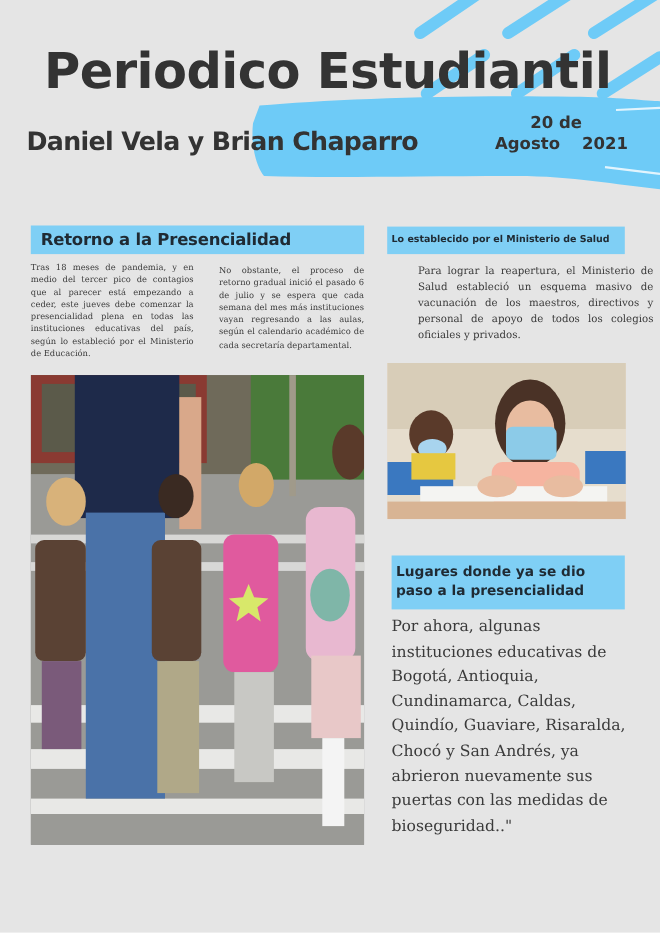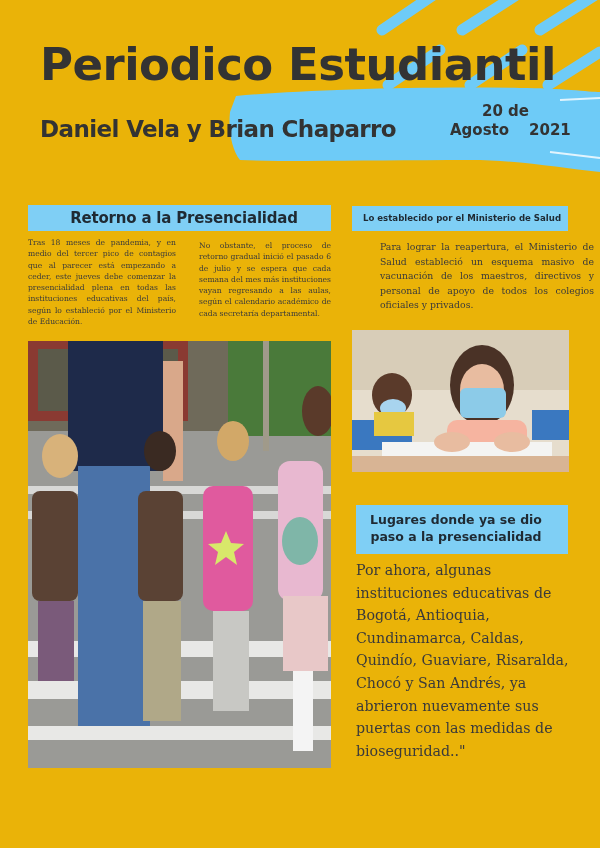--- a/index.html
+++ b/index.html
@@ -1,48 +1,48 @@
 <!DOCTYPE html>
 <html><head>
   <meta charset="utf-8">
   <style>
     * { box-sizing: border-box; margin: 0; padding: 0; }
     html, body { width: 600px; height: 848px; background: #ffffff; overflow: hidden; }
     body { position: relative; font-family: "DejaVu Sans", sans-serif; color: #2e2e2e; }
 
-    .page { position: relative; width: 600px; height: 848px; background: #eab308; }
+    .page { position: relative; width: 600px; height: 848px; background: #e5e5e5; }
 
     
     .deco { position: absolute; left: 0; top: 0; width: 600px; height: 180px; pointer-events: none; }
 
     .title {
       position: absolute; left: 40px; top: 38px;
       font-family: "DejaVu Sans", sans-serif; font-weight: bold;
       font-size: 45px; letter-spacing: -0.5px; color: #333333;
       white-space: nowrap;
     }
     .authors {
-      position: absolute; left: 40px; top: 116px;
+      position: absolute; left: 24px; top: 116px;
       font-family: "DejaVu Sans", sans-serif; font-weight: bold;
       font-size: 23px; letter-spacing: -0.6px; color: #333333;
       white-space: nowrap;
     }
     .date {
       position: absolute; left: 450px; top: 102px;
       font-family: "DejaVu Sans", sans-serif; font-weight: bold;
       font-size: 15px; line-height: 19px; color: #333333;
       white-space: nowrap;
     }
     .date .d1 { display: block; padding-left: 2px; margin-left: 30px; }
     .date .d2 { display: block; }
     .date .yr { margin-left: 20px; }
 
     .head-box {
       position: absolute; background: #7fcff5;
-      font-family: "DejaVu Sans", sans-serif; font-weight: bold; color: #1f2a33; text-align: center;
+      font-family: "DejaVu Sans", sans-serif; font-weight: bold; color: #1f2a33;
     }
     .h-retorno { left: 28px; top: 205px; width: 303px; height: 26px; font-size: 15px; line-height: 26px; padding-left: 9px; letter-spacing: -0.2px; }
     .h-ministerio { left: 352px; top: 206px; width: 216px; height: 25px; font-size: 8.6px; line-height: 25px; padding-left: 4px; }
     .h-lugares { left: 356px; top: 505px; width: 212px; height: 49px; font-size: 12.5px; line-height: 17px; padding: 6px 16px 0 4px; }
 
     .body-small {
       position: absolute;
       font-family: "DejaVu Serif", serif; font-size: 7.6px; line-height: 11.3px;
       color: #3a3a3a; text-align: justify;
     }

